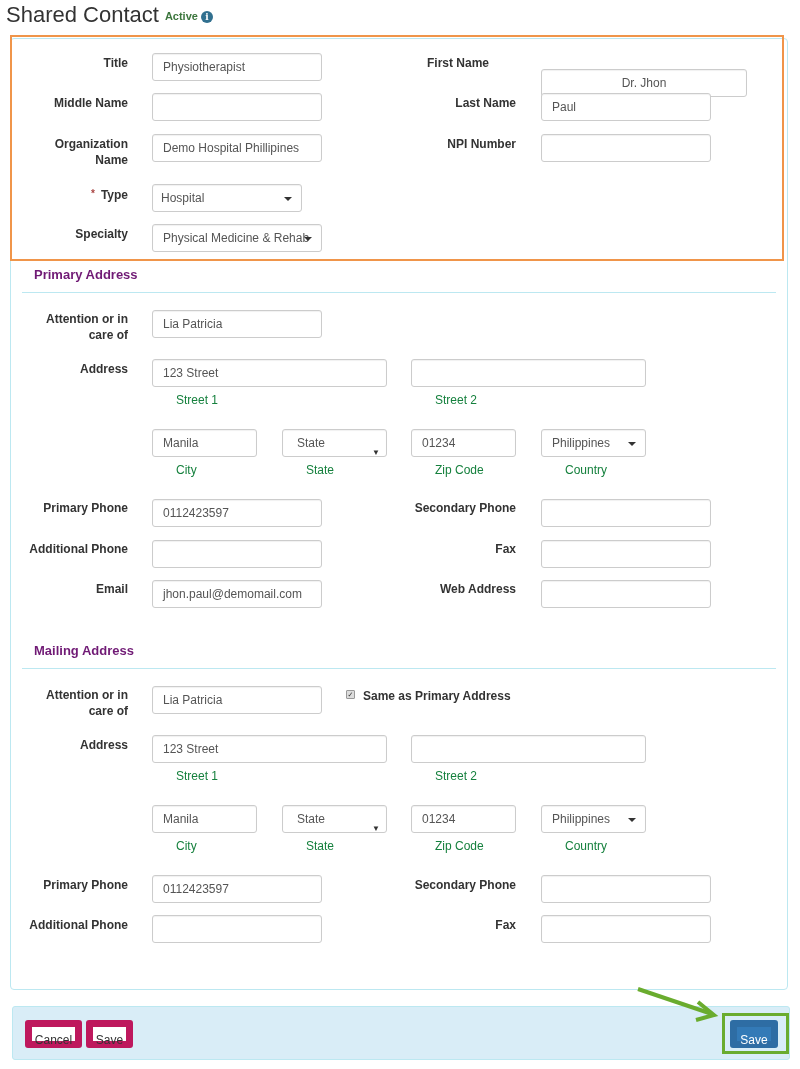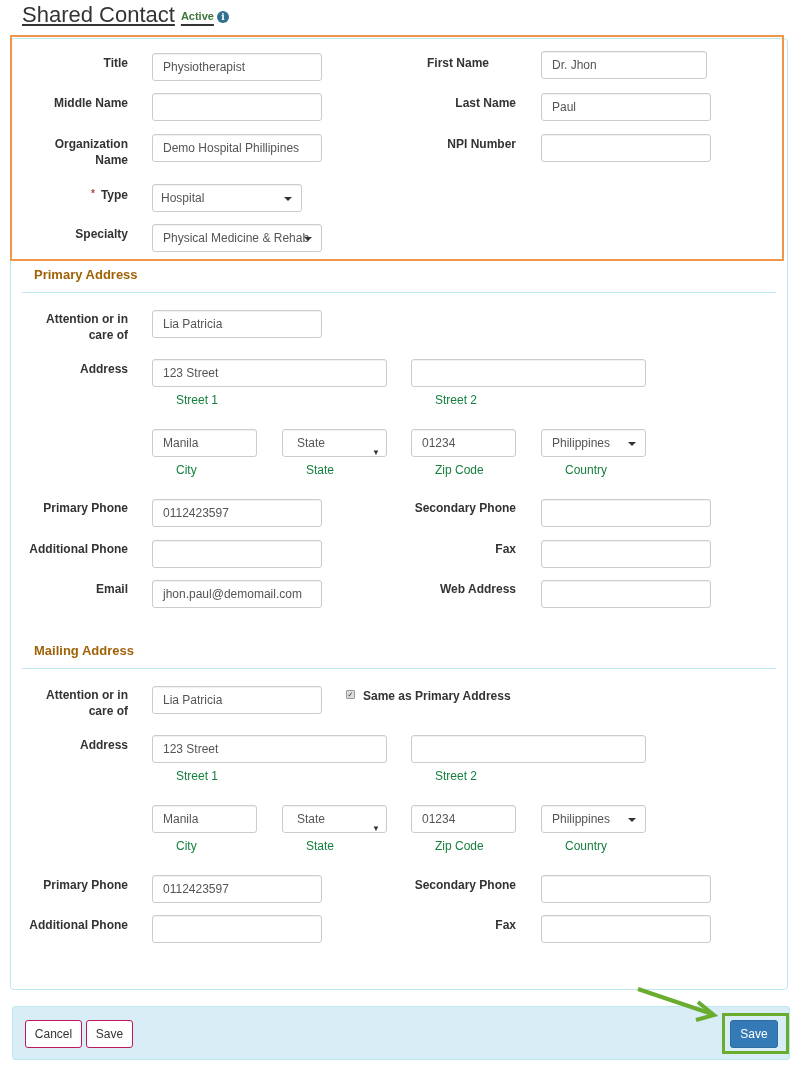--- a/index.html
+++ b/index.html
@@ -1,51 +1,51 @@
 <!DOCTYPE html>
 <html><head>
 <meta charset="utf-8">
 <style>
   * { box-sizing: border-box; }
   body { margin: 0; width: 800px; height: 1069px; background: #fff; font-family: "Liberation Sans", sans-serif; color: #333; position: relative; overflow: hidden; }
   .abs { position: absolute; }
-  .page-title { left: 22px; top: 2px; font-size: 22px; color: #333; white-space: nowrap; text-decoration: underline; }
+  .page-title { left: 6px; top: 2px; font-size: 22px; color: #333; white-space: nowrap; }
   .status { font-size: 11px; font-weight: bold; color: #3c763d; margin-left: 6px; vertical-align: 2px; }
   .info-icon { display: inline-block; width: 12px; height: 12px; border-radius: 50%; background: #31708f; color: #fff; font-size: 9px; font-weight: bold; text-align: center; line-height: 12px; font-family: "DejaVu Serif", serif; vertical-align: 2px; margin-left: 3px; }
   .panel { left: 10px; top: 38px; width: 778px; height: 952px; border: 1px solid #bce8f1; border-radius: 4px; }
   .highlight { left: 10px; top: 35px; width: 774px; height: 226px; border: 2px solid #f0954a; }
   .label { font-size: 12px; font-weight: bold; color: #333; text-align: right; line-height: 16px; }
   .input { height: 28px; border: 1px solid #ccc; border-radius: 3px; background: #fff; font-size: 12px; color: #555; padding: 0 10px; line-height: 26px; white-space: nowrap; overflow: hidden; box-shadow: inset 0 1px 1px rgba(0,0,0,0.06); }
   .select { padding-right: 22px; }
   .caret { position: absolute; right: 9px; top: 12px; width: 0; height: 0; border-left: 4px solid transparent; border-right: 4px solid transparent; border-top: 4px solid #333; }
   .caret-sm { position: absolute; right: 6px; top: 10px; font-size: 8px; color: #333; }
   .help { font-size: 12px; color: #15803d; margin-left: 24px; }
-  .section-title { font-size: 13px; font-weight: bold; color: #a16207; padding-left: 11px; }
+  .section-title { font-size: 13px; font-weight: bold; color: #701a75; padding-left: 11px; }
   .hr { height: 1px; background: #bce8f1; }
   .req { color: #a94442; margin-right: 6px; font-size: 10px; vertical-align: 2px; }
   .checkbox { width: 9px; height: 9px; border: 1px solid #999; border-radius: 1px; background: #ddd; font-size: 7px; line-height: 8px; text-align: center; color: #333; }
   .footer { left: 12px; top: 1006px; width: 778px; height: 54px; background: #d9edf7; border: 1px solid #bce8f1; border-radius: 3px; }
-  .btn { height: 28px; border: 1px solid #be185d; border-radius: 3px; background: #fff; font-size: 12px; color: #333; text-align: center; line-height: 26px; }
+  .btn { height: 28px; border: 7px solid #be185d; border-radius: 3px; background: #fff; font-size: 12px; color: #333; text-align: center; line-height: 26px; }
   .btn-primary { background: #337ab7; border-color: #2e6da4; color: #fff; }
   .save-highlight { left: 722px; top: 1013px; width: 67px; height: 41px; border: 3px solid #6aac2e; }
 </style>
 </head>
 <body>
 
 <div class="abs page-title">
   <span>Shared Contact</span><span class="status">Active</span><span class="info-icon">i</span>
 </div>
 
 <div class="abs panel"></div>
 
 <div class="abs label" style="left:20px;top:55px;width:108px;">Title</div>
 <div class="abs input" style="left:152px;top:53px;width:170px;">Physiotherapist</div>
 
 <div class="abs label" style="left:400px;top:55px;width:116px;text-align:center;">First Name</div>
-<div class="abs input" style="left:541px;top:51px;width:166px;">Dr. Jhon</div>
+<div class="abs input" style="left:541px;top:69px;width:206px;text-align:center;">Dr. Jhon</div>
 
 <div class="abs label" style="left:20px;top:95px;width:108px;">Middle Name</div>
 <div class="abs input" style="left:152px;top:93px;width:170px;"></div>
 
 <div class="abs label" style="left:400px;top:95px;width:116px;">Last Name</div>
 <div class="abs input" style="left:541px;top:93px;width:170px;">Paul</div>
 
 <div class="abs label" style="left:20px;top:136px;width:108px;">
   <div>Organization</div>
   <div>Name</div>

